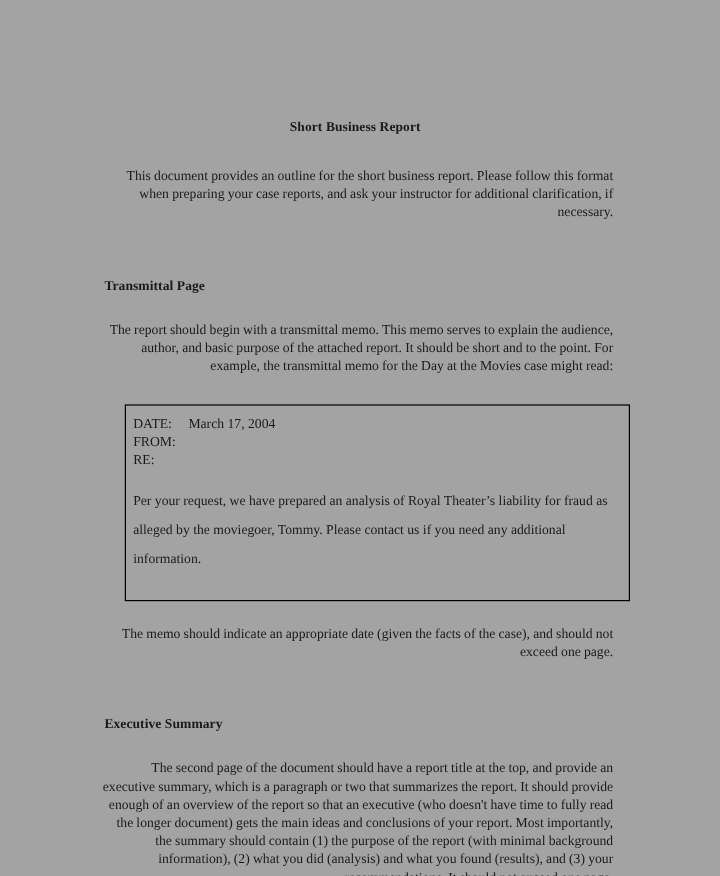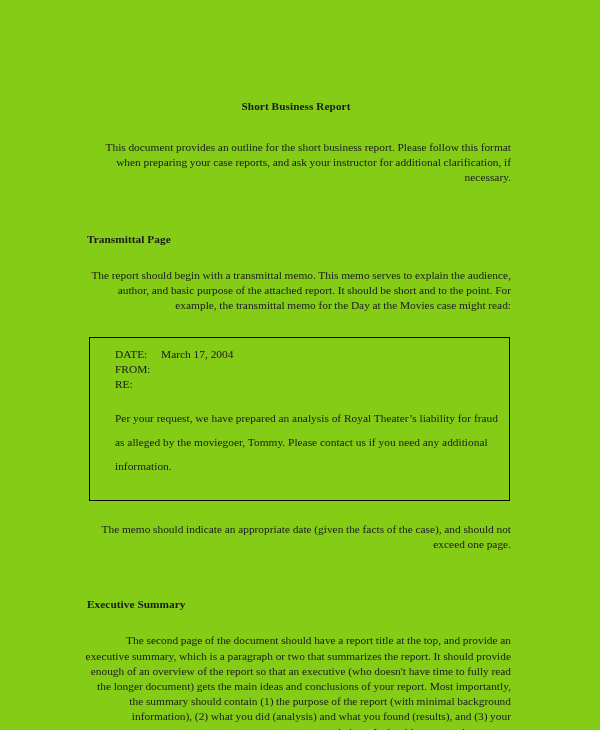--- a/index.html
+++ b/index.html
@@ -11,21 +11,21 @@
     width: 600px;
     height: 730px;
     font-family: "Liberation Serif", "DejaVu Serif", serif;
     color: #1a1a1a;
     overflow: hidden;
   }
   #page {
     position: relative;
     width: 600px;
     height: 730px;
-    background: #84cc16;
+    background: #a3a3a3;
     box-sizing: border-box;
     padding: 0;
   }
   #doc-body {
     position: absolute;
     left: 81px;
     top: 100px;
     width: 430px;
   }
   .doc-title {
@@ -54,22 +54,22 @@
   .gap-intro-transmittal { height: 40px; }
   .gap-head-para { height: 16px; }
   .gap-para-box { height: 24px; }
   .gap-box-para { height: 21px; }
   .gap-para-exec { height: 39px; }
 
   .memo-box {
     border: 1px solid #000000;
     box-sizing: border-box;
     width: 421px;
-    margin-left: 8px;
-    padding: 9px 10px 11px 25px;
+    margin-left: 23px;
+    padding: 9px 10px 11px 6px;
   }
   .memo-fields {
     font-size: 11.4px;
     line-height: 15.1px;
   }
   .memo-row {
     display: flex;
     white-space: pre;
   }
   .memo-label {

